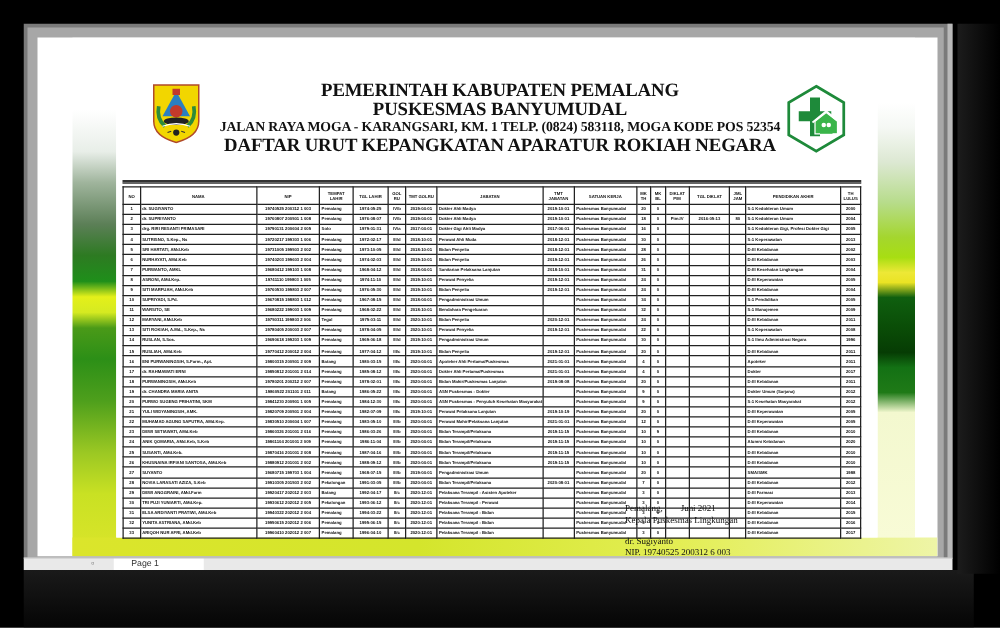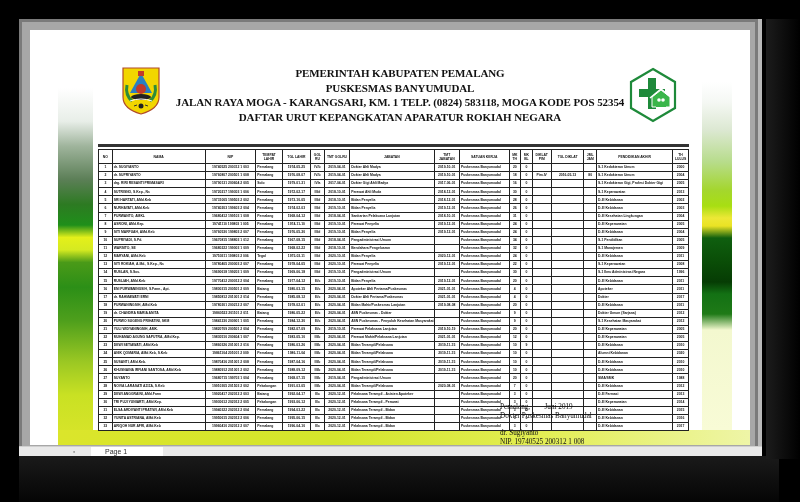--- a/index.html
+++ b/index.html
@@ -101,21 +101,21 @@
   .logo-regency {
     position: absolute; left: 92px; top: 37px; width: 38px; height: 48px;
   }
   .logo-puskesmas {
     position: absolute; left: 598px; top: 37px; width: 50px; height: 56px;
   }
   .title-lines {
     position: absolute; left: 140px; width: 460px; top: 36px; text-align: center;
     color: #111; font-weight: bold;
   }
-  .title-lines div { font-size: 11px; line-height: 14.5px; letter-spacing: -0.1px; white-space: nowrap; }
+  .title-lines div { font-size: 15px; line-height: 14.5px; letter-spacing: -0.1px; white-space: nowrap; }
   .title-lines .addr { font-size: 11px; }
 
   .header-rule {
     position: absolute; left: 68px; width: 591px; top: 114px; height: 3px;
     border-top: 2px solid #333; border-bottom: 1px solid #333;
   }
 
   
   .tbl-wrap {
     position: absolute; left: 68px; top: 119px; width: 591px;
@@ -886,25 +886,25 @@
                 <td class="c"></td>
                 <td class="c"></td>
                 <td>D-III Kebidanan</td>
                 <td class="c">2017</td>
               </tr>
             </tbody>
         </table>
       </div>
 
       <div class="signature">
-        <div style="white-space:pre">Pemalang,        Juni 2019</div>
-        <div>Dokter Puskesmas Banyumudal</div>
+        <div style="white-space:pre">Pemalang,        Juni 2021</div>
+        <div>Kepala Puskesmas Lingkungan</div>
         <div class="gap"></div>
         <div>dr. Sugiyanto</div>
-        <div>NIP. 19740525 200312 1 008</div>
+        <div>NIP. 19740525 200312 6 003</div>
       </div>
     </div>
   </div>
 </div>
 
 <div class="status-strip">
   <span class="mark">▫</span>
   <div class="status-tab">Page 1</div>
 </div>
 <div class="shadow-bottom"></div>

